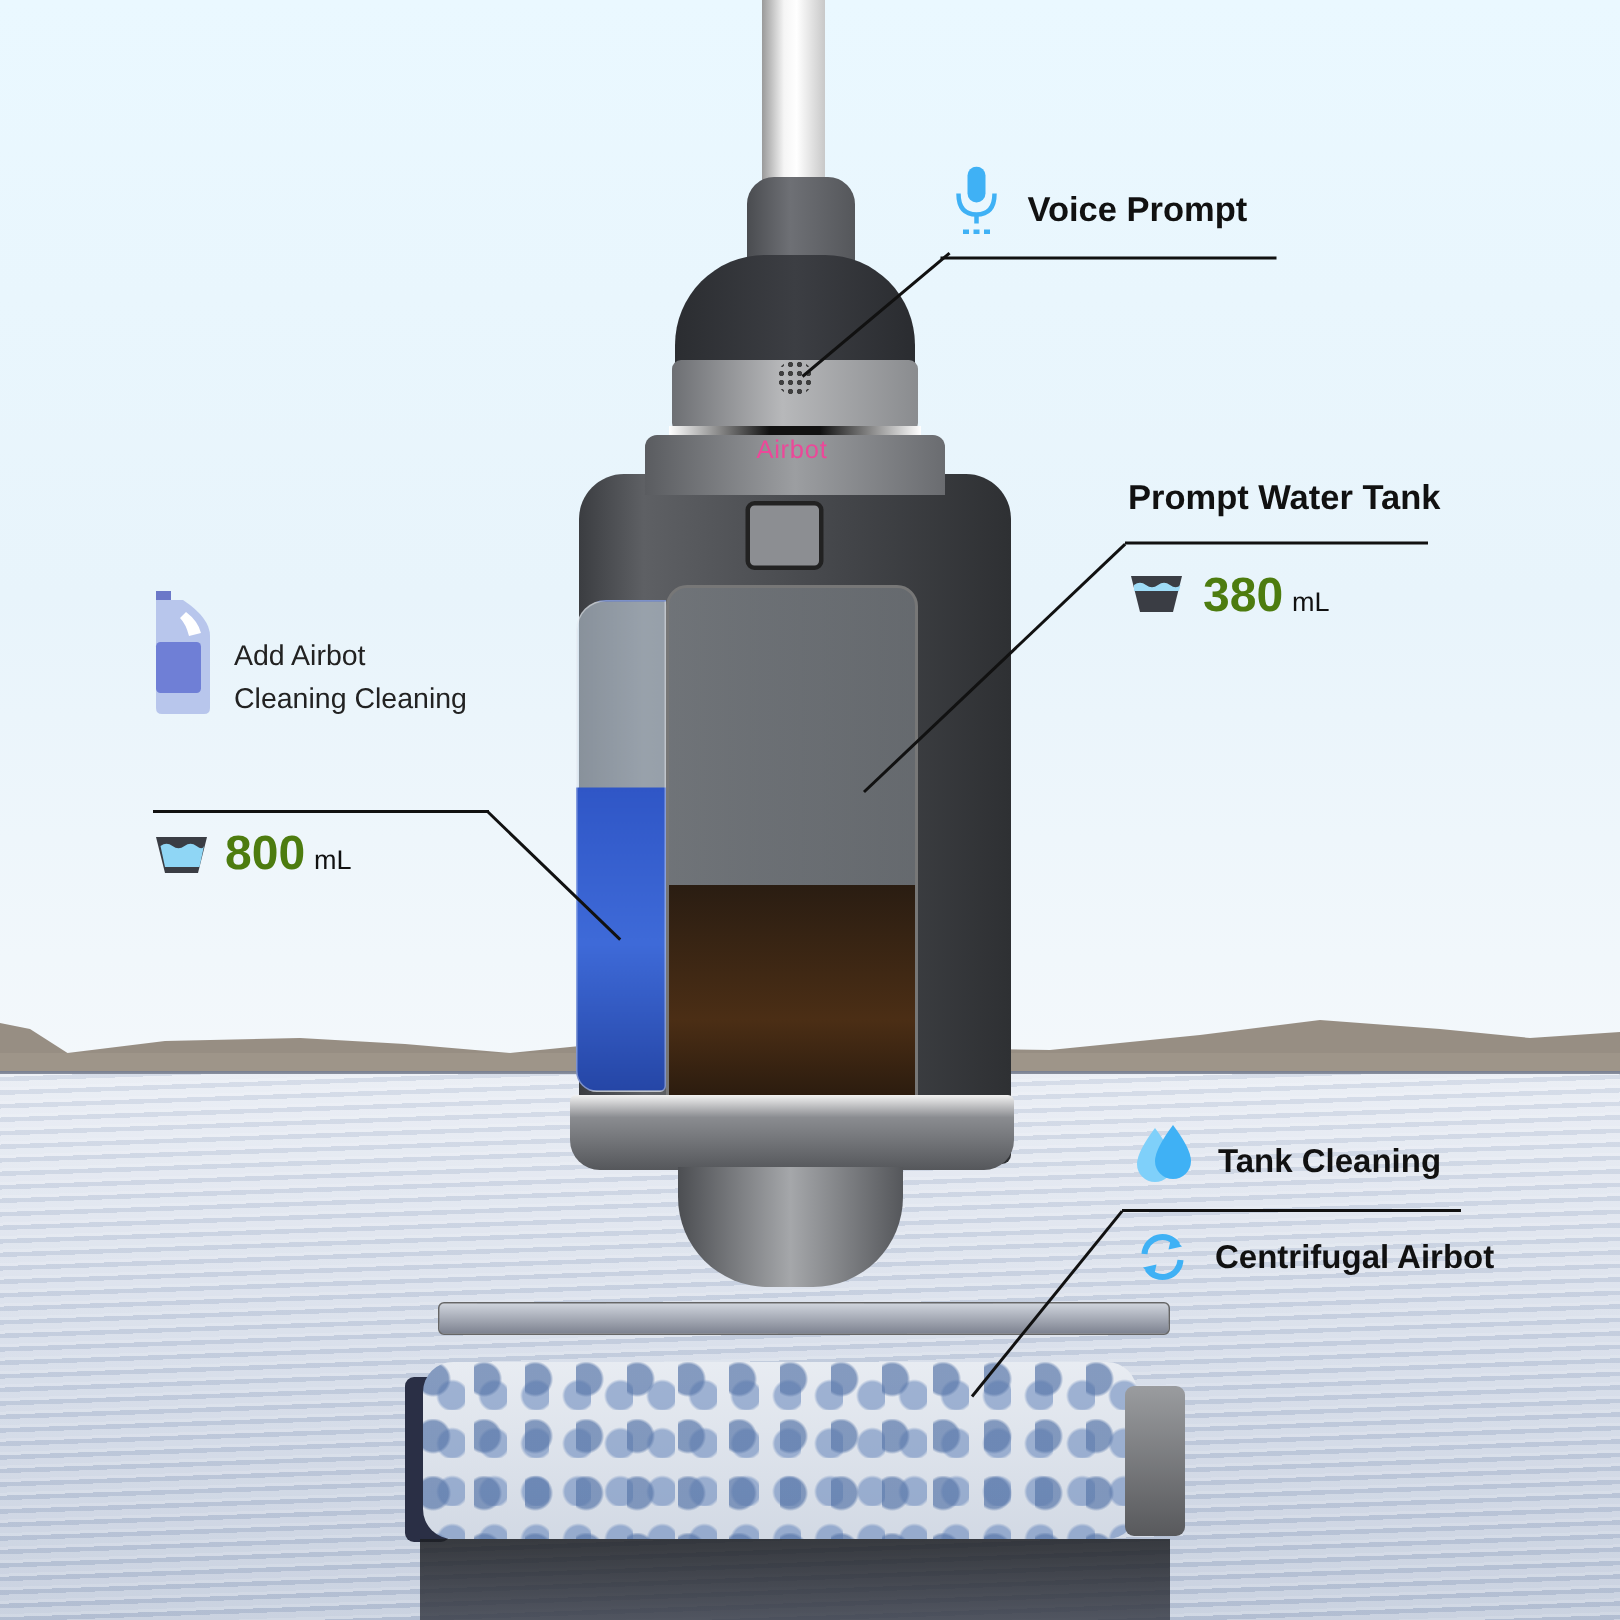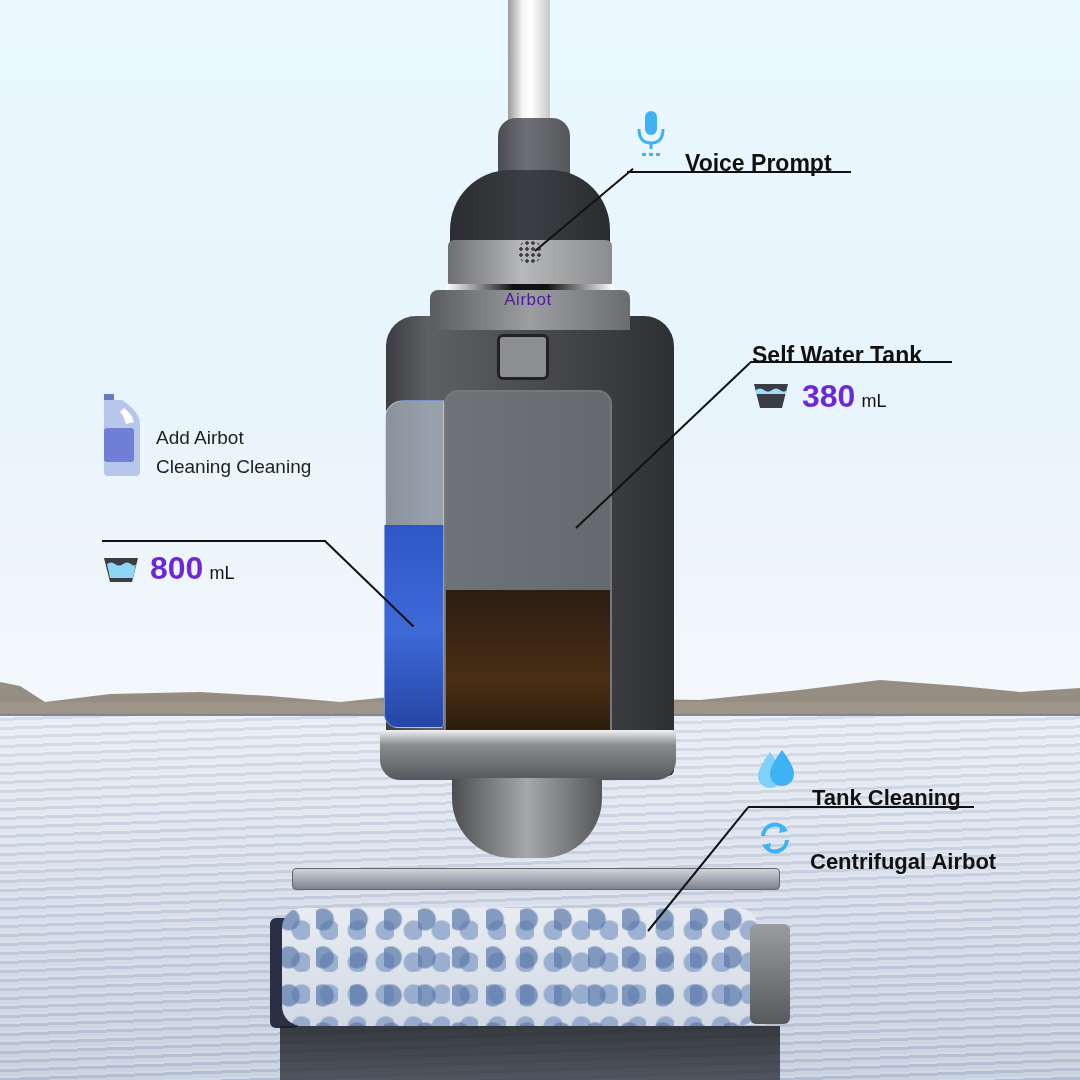--- a/index.html
+++ b/index.html
@@ -14,41 +14,41 @@
   .waterline{position:absolute;left:0;top:714px;width:1080px;height:6px;background:linear-gradient(#5d6f95,#bcc8dc);opacity:.6;}
 
   
   .pole{position:absolute;left:508px;top:0;width:42px;height:140px;background:linear-gradient(90deg,#9a9a9a,#f5f5f5 35%,#ffffff 55%,#c8c8c8);}
   .handle-neck{position:absolute;left:498px;top:118px;width:72px;height:100px;border-radius:18px 18px 0 0;background:linear-gradient(90deg,#4a4c50,#6e7075 40%,#55575b);}
   .head-cap{position:absolute;left:450px;top:170px;width:160px;height:90px;border-radius:60px 60px 10px 10px;background:linear-gradient(90deg,#2b2d31,#3c3e43 50%,#2a2c30);}
   .collar{position:absolute;left:448px;top:240px;width:164px;height:48px;background:linear-gradient(90deg,#6d6f73,#b7b8ba 45%,#8a8c8f);border-radius:6px;}
   .collar-dots{position:absolute;left:518px;top:240px;width:24px;height:24px;border-radius:50%;background:radial-gradient(circle,#222 1.5px,transparent 2px) 0 0/6px 6px;opacity:.8;}
   .ring{position:absolute;left:446px;top:284px;width:168px;height:6px;background:linear-gradient(90deg,#fff,#111 40%,#111 60%,#fff);}
   .upper{position:absolute;left:430px;top:290px;width:200px;height:40px;background:linear-gradient(90deg,#5a5c60,#9c9ea1 50%,#6a6c70);border-radius:8px 8px 0 0;}
-  .brand{position:absolute;left:488px;top:290px;width:80px;text-align:center;color:#4c1d95;font-size:17px;letter-spacing:.5px;}
+  .brand{position:absolute;left:488px;top:290px;width:80px;text-align:center;color:#ec4899;font-size:17px;letter-spacing:.5px;}
   .body-main{position:absolute;left:386px;top:316px;width:288px;height:460px;border-radius:30px 30px 6px 6px;background:linear-gradient(90deg,#3b3d41,#5e6064 15%,#44464a 60%,#2e3033);}
   .clean-tank{position:absolute;left:384px;top:400px;width:58px;height:326px;border-radius:20px 0 4px 14px;background:linear-gradient(rgba(200,215,230,.55) 0 38%,#2f56c6 38%,#3e6ad8 70%,#2546a6 100%);border:1px solid rgba(255,255,255,.4);}
   .dirty-tank{position:absolute;left:444px;top:390px;width:164px;height:360px;border-radius:14px;background:linear-gradient(rgba(120,125,130,.7) 0 55%,#2a1d12 55%,#4b2e15 80%,#1e140c 100%);border:2px solid #777;}
   .dirty-window{position:absolute;left:497px;top:334px;width:46px;height:40px;border-radius:6px;background:#8c8e92;border:3px solid #222;}
   .base-band{position:absolute;left:380px;top:730px;width:296px;height:50px;background:linear-gradient(#f2f2f2,#8a8c90 30%,#55575b);border-radius:4px 4px 20px 20px;}
   .cone{position:absolute;left:452px;top:778px;width:150px;height:80px;border-radius:0 0 60px 60px;background:linear-gradient(90deg,#4c4e52,#a5a7aa 50%,#55575b);}
   .shelf{position:absolute;left:292px;top:868px;width:486px;height:20px;background:linear-gradient(#cfd4dc,#7d8290);border-radius:4px;border:1px solid #666;}
   .roller{position:absolute;left:282px;top:908px;width:476px;height:118px;border-radius:20px;
     background:
       radial-gradient(circle at 20% 30%,rgba(90,120,170,.7) 0 10px,transparent 12px) 0 0/34px 38px,
       radial-gradient(circle at 70% 70%,rgba(110,140,190,.6) 0 9px,transparent 11px) 0 0/28px 32px,
       linear-gradient(#e8ecf2,#d2d9e4);}
   .roller-left{position:absolute;left:270px;top:918px;width:30px;height:110px;background:#2a2f45;border-radius:6px;}
   .roller-right{position:absolute;left:750px;top:924px;width:40px;height:100px;background:linear-gradient(#9a9c9f,#58595c);border-radius:6px;}
   .reflection{position:absolute;left:280px;top:1026px;width:500px;height:54px;background:linear-gradient(#1c1e22,#3b3f4a);opacity:.85;}
 
   
-  .label{position:absolute;color:#111;font-weight:bold;white-space:nowrap;margin-top:24px;}
+  .label{position:absolute;color:#111;font-weight:bold;white-space:nowrap;}
   .line{position:absolute;height:2px;background:#111;transform-origin:0 50%;}
-  .num{font-weight:bold;font-size:32px;color:#6d28d9;}
+  .num{font-weight:bold;font-size:32px;color:#4d7c0f;}
   .unit{font-size:18px;color:#111;font-weight:normal;margin-left:6px;}
   .icon{position:absolute;}
 </style>
 </head>
 <body>
 
 <div class="scene">
   <div class="sky"></div>
   <svg class="mountains" viewBox="0 0 1080 50" preserveAspectRatio="none">
     <path d="M0 10 L20 14 L45 30 L110 22 L200 20 L270 24 L340 30 L420 22 L560 26 L700 28 L800 18 L880 8 L960 14 L1020 20 L1080 16 L1080 50 L0 50 Z" fill="#8d8275" opacity=".9"></path>
@@ -82,21 +82,21 @@
     <path d="M3 18 Q3 32 15 32 Q27 32 27 18" stroke="#3fb1f5" stroke-width="3" fill="none"></path>
     <rect x="13.5" y="31" width="3" height="7" fill="#3fb1f5"></rect>
     <rect x="6" y="42" width="4" height="3" fill="#3fb1f5"></rect>
       <rect x="13" y="42" width="4" height="3" fill="#3fb1f5"></rect>
       <rect x="20" y="42" width="4" height="3" fill="#3fb1f5"></rect>
   </svg>
   <div class="label" style="left:685px;top:126px;font-size:23px">Voice Prompt</div>
   <div class="line" style="left:627px;top:171px;width:224px"></div>
   <div class="line" style="left:535px;top:250px;width:128px;transform:rotate(-40deg)"></div>
 
-  <div class="label" style="left:752px;top:318px;font-size:23px">Self Water Tank</div>
+  <div class="label" style="left:752px;top:318px;font-size:23px">Prompt Water Tank</div>
   <div class="line" style="left:750px;top:361px;width:202px"></div>
   <div class="line" style="left:576px;top:527px;width:240px;transform:rotate(-43.5deg)"></div>
   <svg class="icon" style="left:752px;top:382px" width="38" height="28" viewBox="0 0 38 28">
     <path d="M2 2 L8 26 L30 26 L36 2 Z" fill="#3a3d44"></path>
     <path d="M4 8 Q8 5 12 8 T20 8 T28 8 T35 8 L34 12 L4 12 Z" fill="#9fdcf7"></path>
   </svg>
   <div style="position:absolute;left:802px;top:378px">
     <span class="num">380</span><span class="unit">mL</span>
   </div>
 

